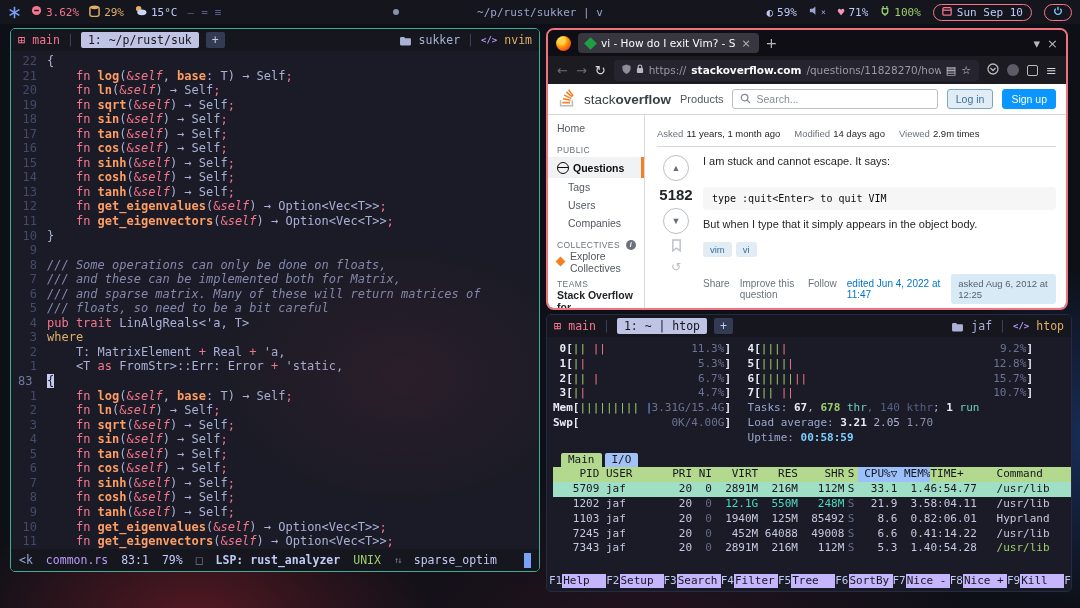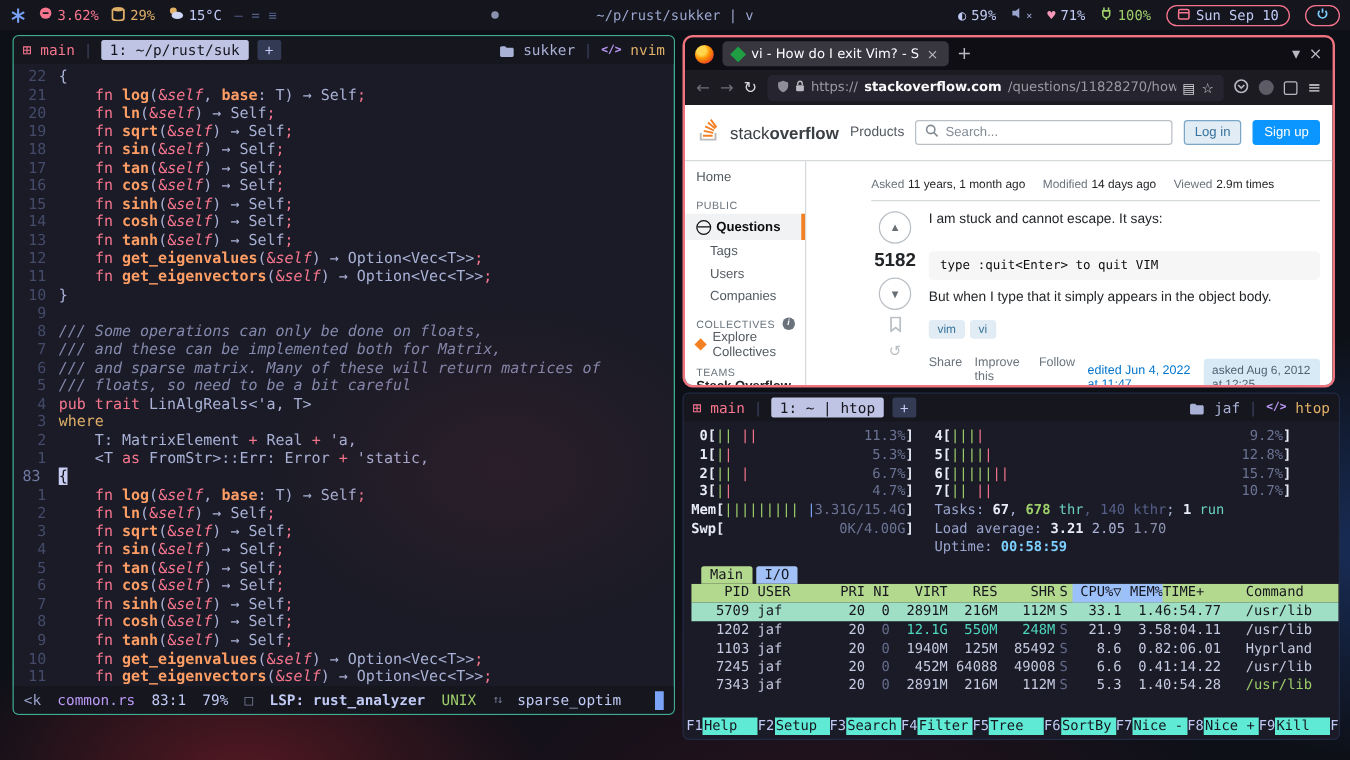--- a/index.html
+++ b/index.html
@@ -86,29 +86,29 @@
     padding:0 8px;font-size:10.5px;overflow:hidden;white-space:nowrap;}
   .u-scheme,.u-path{color:#9b99a3;} .u-domain{color:#f9f9fb;font-weight:bold;}
   .u-path{overflow:hidden;text-overflow:clip;flex:1;min-width:0;}
   .u-ico{color:#cfcfd4;font-size:11px;flex:none;}
   .acct{width:12px;height:12px;border-radius:50%;background:#5c5b66;}
   .puzzle{width:11px;height:11px;border:1.4px solid #b9b8c1;border-radius:2px;}
 
   
   .so-page{position:absolute;left:0;right:0;top:54px;bottom:0;background:#fff;color:#232629;
     font-family:"Liberation Sans","DejaVu Sans",sans-serif;}
-  .so-topbar{height:45px;border-bottom:1px solid #d6d9dc;display:flex;align-items:center;gap:9px;padding:0 10px;}
+  .so-topbar{height:31px;border-bottom:1px solid #d6d9dc;display:flex;align-items:center;gap:9px;padding:0 10px;}
   .so-logotext{font-size:13.5px;color:#3b4045;}
   .so-logotext b{font-weight:bold;}
   .so-products{font-size:11px;color:#525960;}
   .so-search{flex:1;height:20px;border:1px solid #babfc4;border-radius:3px;background:#fff;
     display:flex;align-items:center;gap:5px;padding:0 7px;font-size:10.5px;color:#838c95;}
   .so-login{background:#e1ecf4;border:1px solid #7aa7c7;color:#39739d;font-size:10.5px;padding:3px 8px;border-radius:3px;}
   .so-signup{background:#0a95ff;border:1px solid #0a95ff;color:#fff;font-size:10.5px;padding:3px 8px;border-radius:3px;}
-  .so-body{display:flex;height:calc(100% - 31px);gap:40px;}
+  .so-body{display:flex;height:calc(100% - 31px);}
   .so-sidebar{width:97px;flex:none;border-right:1px solid #d6d9dc;padding-top:3px;font-size:10.5px;color:#525960;}
   .so-item{height:19px;display:flex;align-items:center;padding-left:9px;gap:4px;}
   .so-item.sub{padding-left:20px;height:18px;}
   .so-item.active{background:#f1f2f3;color:#0c0d0e;font-weight:bold;border-right:3px solid #f48024;height:21px;}
   .so-item.bold{font-weight:bold;color:#232629;}
   .so-sec{height:15px;display:flex;align-items:center;padding-left:9px;font-size:8.5px;color:#6a737c;
     letter-spacing:.4px;margin-top:5px;justify-content:space-between;padding-right:8px;}
   .so-globe{width:12px;height:12px;border:1.3px solid #0c0d0e;border-radius:50%;flex:none;
     background:linear-gradient(#0c0d0e,#0c0d0e) center/100% 1.3px no-repeat;}
   .so-cstar{width:7px;height:7px;background:#f48024;transform:rotate(45deg);flex:none;margin-right:2px;}
@@ -163,21 +163,21 @@
   .prow.sel span{color:#16161e;}
   .cell{flex:none;overflow:hidden;}
   .c0{width:7ch;text-align:right;} .c1{width:10ch;padding-left:1ch;} .c2{width:4ch;text-align:right;}
   .c3{width:3ch;text-align:right;} .c4{width:7ch;text-align:right;} .c5{width:6ch;text-align:right;}
   .c6{width:7ch;text-align:right;} .c7{width:2ch;text-align:center;} .c8{width:6ch;text-align:right;}
   .c9{width:5ch;text-align:right;} .c10{width:9ch;text-align:left;} .c11{flex:1;padding-left:1ch;}
   .cc-d{color:#c4c9e0;} .cc-t{color:#4fd6be;} .cc-g{color:#9ece6a;} .cc-m{color:#636b8a;}
   .fkeys{height:20px;flex:none;display:flex;align-items:center;overflow:hidden;white-space:nowrap;font-size:11px;margin-left:-6px;padding-left:2px;}
   .fk{display:flex;flex:none;}
   .fk .k{color:#c0caf5;}
-  .fk .lbl{background:#5eead4;color:#16161e;width:44px;padding-left:1px;}
+  .fk .lbl{background:#c4b5fd;color:#16161e;width:44px;padding-left:1px;}
 </style>
 </head>
 <body>
 
 <div class="topbar">
   <span class="tb-mod">
     <svg width="13" height="13" viewBox="0 0 16 16">
         <g stroke="#7aa2f7" stroke-width="2">
           <line x1="8" y1="1" x2="8" y2="15"></line>
           <line x1="2" y1="4.5" x2="14" y2="11.5"></line>

